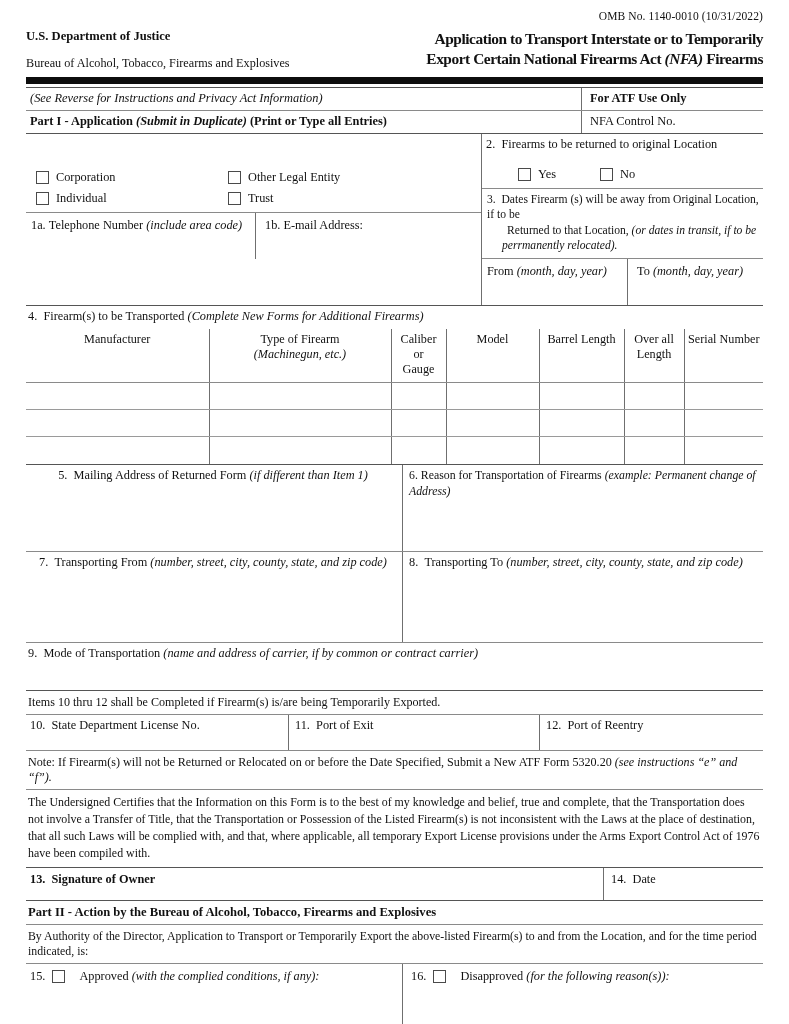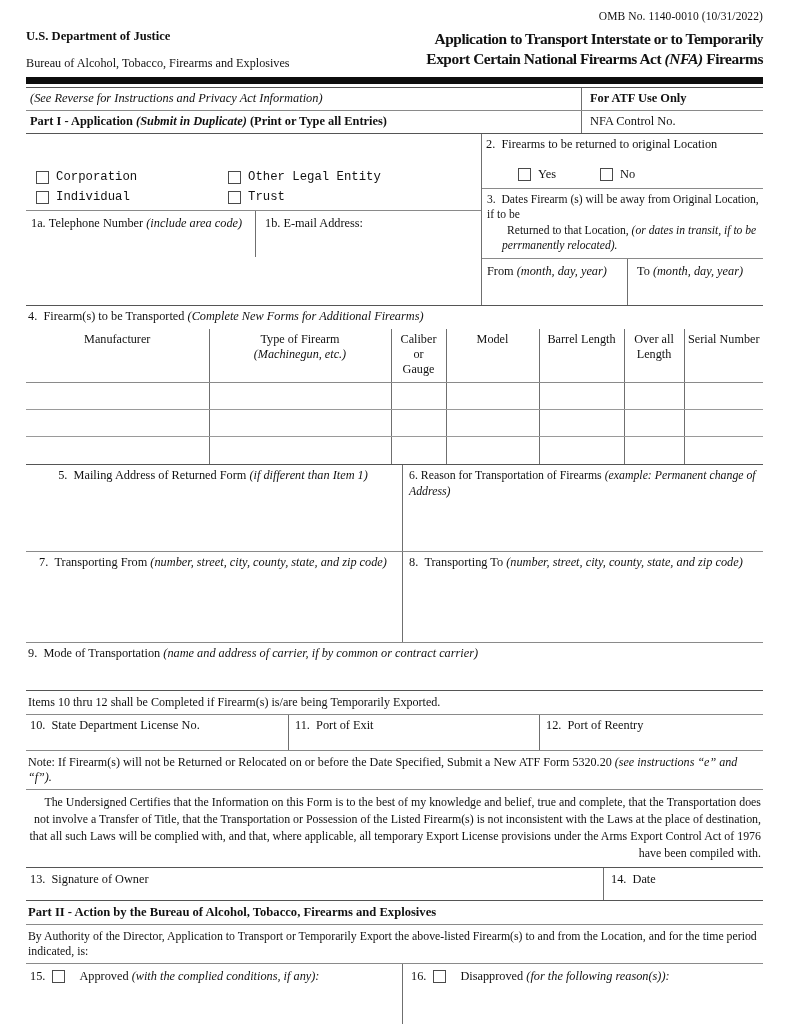--- a/index.html
+++ b/index.html
@@ -47,21 +47,21 @@
   .blk-right { flex: 1; }
 
   .lbl { font-size: 12.3px; line-height: 1.3; padding: 3px 4px 0 4px; }
   .lbl-sm { font-size: 11.6px; line-height: 1.33; padding: 3px 4px 0 5px; }
 
   .cb {
     display: inline-block; width: 13px; height: 13px;
     border: 1.1px solid #4a4a4a; background: #fff;
     vertical-align: -2px; margin-right: 7px;
   }
-  .cbrow { display: flex; font-size: 12.3px; padding-left: 10px; font-family: Liberation Mono, monospace; }
+  .cbrow { display: flex; font-size: 12.3px; padding-left: 10px; }
   .cbrow > div { display: flex; align-items: center; }
   .cb-c1 { width: 192px; }
 
   .yesno { display: flex; font-size: 12.4px; padding: 14px 0 6px 36px; }
   .yesno > div { display: flex; align-items: center; margin-right: 44px; }
 
   
   table.fa { width: 100%; border-collapse: collapse; font-size: 12.2px; }
   table.fa th {
     font-weight: normal; text-align: center; vertical-align: top;
@@ -77,25 +77,25 @@
   
   .twocol { display: flex; }
   .twocol > .c1 { flex: 0 0 376px; text-align: center; }
   .twocol > .c2 { flex: 1; }
 
   .threecol { display: flex; font-size: 12.3px; }
   .threecol > .p1 { flex: 0 0 262px; padding: 3px 4px; }
   .threecol > .p2 { flex: 0 0 251px; padding: 3px 4px 3px 6px; }
   .threecol > .p3 { flex: 1; padding: 3px 4px 3px 6px; }
 
-  .para { font-size: 11.9px; line-height: 1.44; padding: 4px 2px 5px 2px; text-align: right; }
+  .para { font-size: 11.9px; line-height: 1.44; padding: 4px 2px 5px 2px; text-align: left; }
   .note { font-size: 12.1px; padding: 4px 2px 4px 2px; }
 
   .sigrow { display: flex; font-size: 12.3px; }
-  .sigrow .s1 { flex: 0 0 577px; padding: 4px 4px; }
+  .sigrow .s1 { flex: 0 0 577px; padding: 4px 4px; font-weight: bold; }
   .sigrow .s2 { flex: 1; padding: 4px 4px 4px 7px; }
 
   .apprrow { display: flex; font-size: 12.3px; }
   .apprrow .a1 { flex: 0 0 376px; padding: 5px 4px 4px 4px; }
   .apprrow .a2 { flex: 1; padding: 5px 4px 4px 8px; }
   .appr-inner { display: flex; align-items: flex-start; }
   .appr-num { margin-right: 7px; }
   .appr-cb { margin-right: 14px; margin-top: 1px; }
 
   .h { display: block; }

